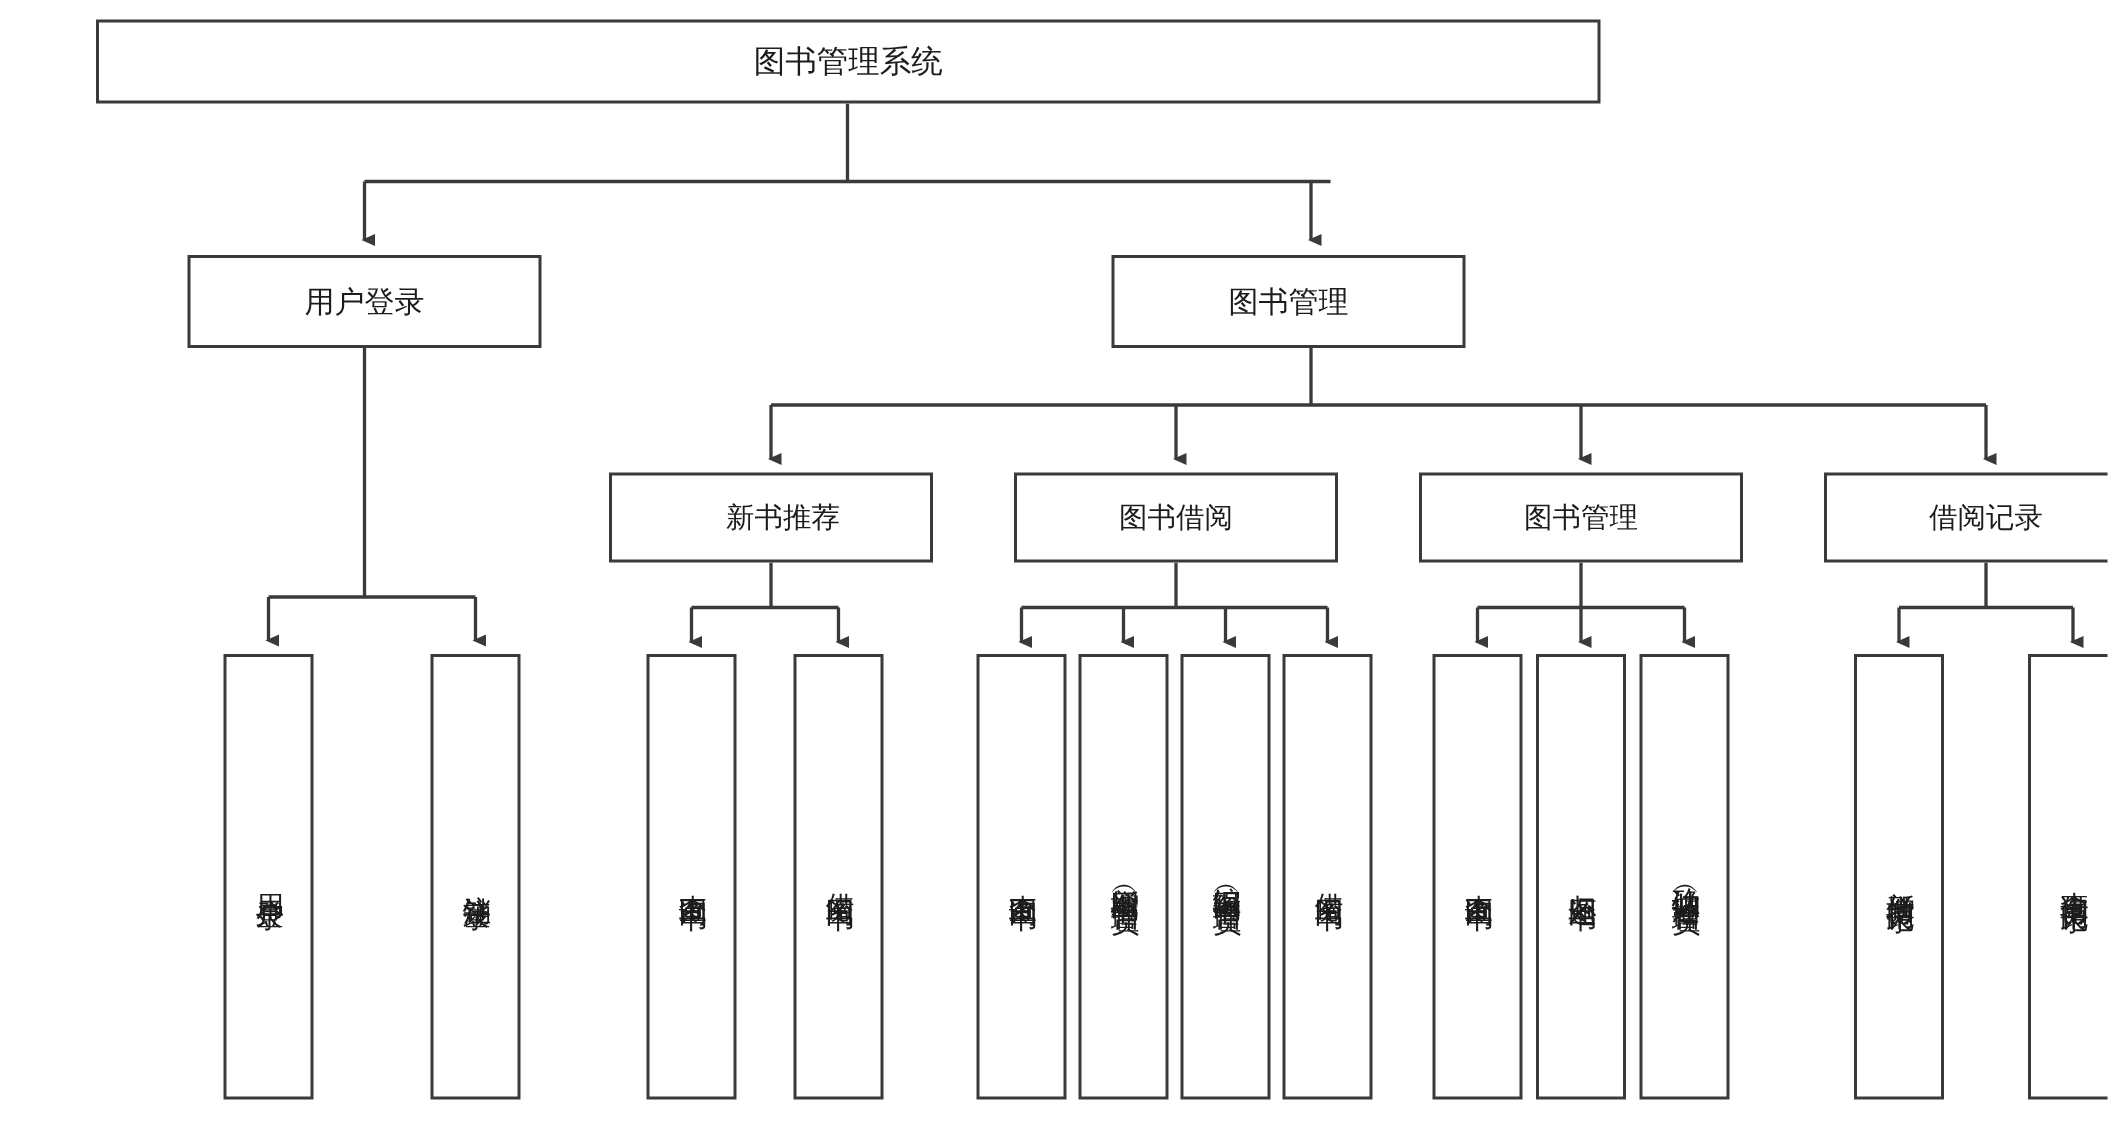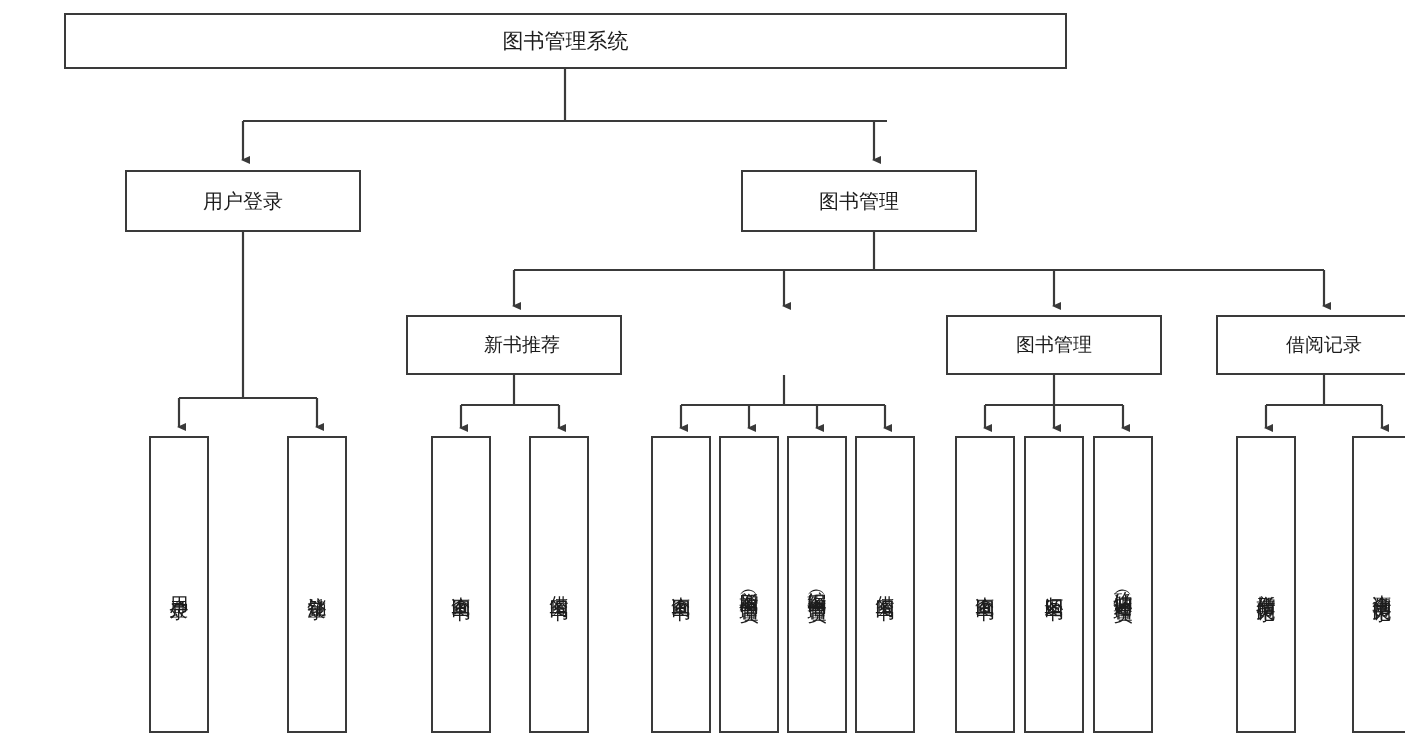--- a/index.html
+++ b/index.html
@@ -137,20 +137,23 @@
   <div class="node level2" style="left:81px; top:170px; width:236px; height:62px;">
     <span class="hlabel">用户登录</span>
   </div>
   <div class="node level2" style="left:697px; top:170px; width:236px; height:62px;">
     <span class="hlabel">图书管理</span>
   </div>
 
   <div class="node level3" style="left:362px; top:315px; width:216px; height:60px;padding-left:16px;">
     <span class="hlabel">新书推荐</span>
   </div>
+  <div class="node level3" style="left:632px; top:315px; width:216px; height:60px;">
+    <span class="hlabel">图书借阅</span>
+  </div>
   <div class="node level3" style="left:902px; top:315px; width:216px; height:60px;">
     <span class="hlabel">图书管理</span>
   </div>
   <div class="node level3" style="left:1172px; top:315px; width:216px; height:60px;">
     <span class="hlabel">借阅记录</span>
   </div>
 
   <div class="node leaf" style="left:105px; top:436px; width:60px; height:297px;">
     <span class="vlabel">用户登录</span>
   </div>

